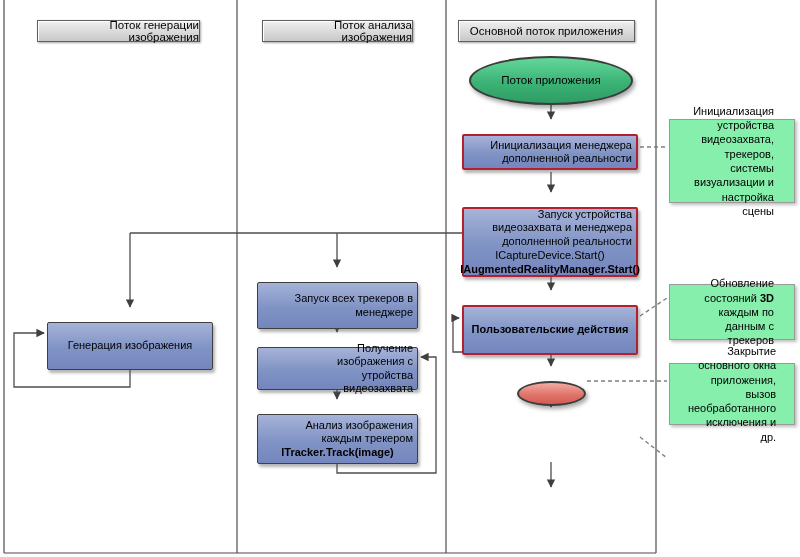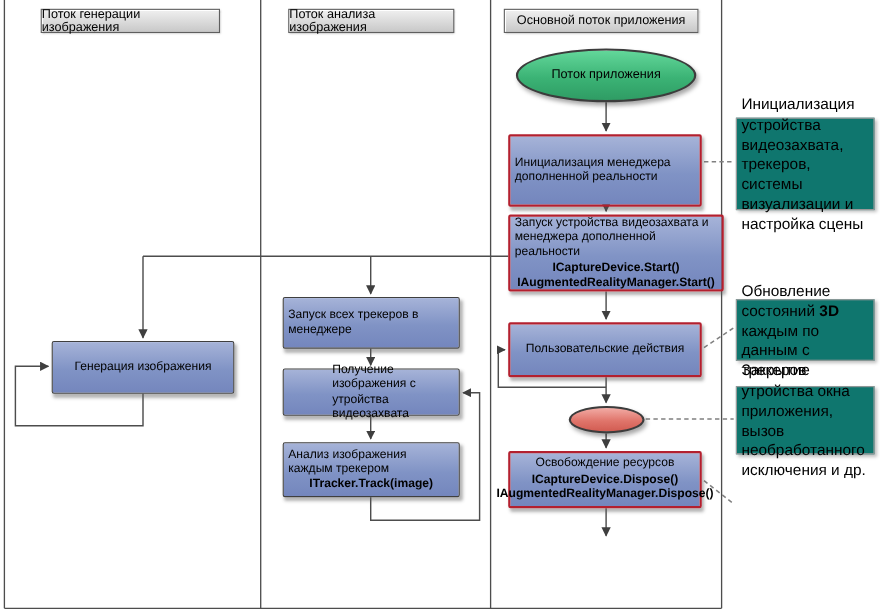--- a/index.html
+++ b/index.html
@@ -1,42 +1,42 @@
 <!DOCTYPE html>
 <html><head>
 <meta charset="utf-8">
 <style>
   html,body{margin:0;padding:0;background:#fff;}
   .canvas{position:relative;width:800px;height:557px;background:#fff;overflow:hidden;
           font-family:"Liberation Sans",sans-serif;color:#000;}
   svg.wires{position:absolute;left:0;top:0;z-index:1;}
   .node,.hdr,.note{position:absolute;z-index:2;box-sizing:border-box;display:flex;
-          flex-direction:column;align-items:center;justify-content:center;text-align:left;}
+          flex-direction:column;align-items:center;justify-content:center;text-align:right;margin-top:12px;}
   .hdr{height:22px;font-size:11.5px;background:linear-gradient(180deg,#f0f0f0,#c8c8c8);
        border:1px solid #5f5f5f;box-shadow:inset 1px 1px 0 #fff,1px 1px 2px rgba(0,0,0,.35);}
   .box{background:linear-gradient(180deg,#a6b3d8 0%,#8093c5 55%,#7486bd 100%);
        border:1.5px solid #3f3f3f;border-radius:2px;font-size:11px;line-height:1.22;
        padding:2px 4px;box-shadow:2px 3px 3px rgba(90,90,90,.45);}
   .box.hl{border:2.2px solid #b3202f;}
   .ellipse{border-radius:50%;border:2px solid #3c3c3c;font-size:11.5px;line-height:1.25;
        filter:drop-shadow(2px 3px 2px rgba(0,0,0,.35));}
   .ellipse.green{background:linear-gradient(180deg,#63d79a 0%,#3bb375 55%,#2f9c64 100%);}
   .ellipse.redsm{background:linear-gradient(180deg,#f2aba4 0%,#e0756b 55%,#d25c52 100%);}
-  .note{background:#0f766e;border:1px solid #9a9a9a;font-size:14px;line-height:1.3;
-       padding:3px 4px;box-shadow:2px 2px 3px rgba(0,0,0,.25);}
-  .code-main{font-weight:bold;font-size:11px;margin-top:1px;}
+  .note{background:#86efac;border:1px solid #9a9a9a;font-size:11px;line-height:1.3;
+       padding:3px 20px;box-shadow:2px 2px 3px rgba(0,0,0,.25);}
+  .code-main{font-weight:normal;font-size:11px;margin-top:1px;}
   .code-sub{font-weight:bold;font-size:11px;}
   
   #hdr1{left:37px;top:8px;width:163px;}
   #hdr2{left:262px;top:8px;width:151px;}
   #hdr3{left:458px;top:8px;width:177px;}
   #start-ellipse{left:469px;top:44px;width:164px;height:49px;}
-  #box-init{left:462px;top:122px;width:176px;height:66px;}
-  #box-start{left:462px;top:195px;width:196px;height:70px;}
-  #box-user{left:462px;top:293px;width:176px;height:50px;}
+  #box-init{left:462px;top:122px;width:176px;height:36px;}
+  #box-start{left:462px;top:195px;width:176px;height:70px;}
+  #box-user{left:462px;top:293px;width:176px;height:50px;font-weight:bold;}
   #interrupt{left:517px;top:369px;width:69px;height:25px;}
   #box-release{left:462px;top:410px;width:176px;height:52px;}
   #end-ellipse{left:464px;top:490px;width:176px;height:56px;}
   #box-gen{left:47px;top:310px;width:166px;height:48px;}
   #box-trackers{left:257px;top:270px;width:161px;height:47px;}
   #box-get{left:257px;top:335px;width:161px;height:43px;padding-left:44px;}
   #box-analyze{left:257px;top:402px;width:161px;height:50px;}
   #note1{left:669px;top:107px;width:126px;height:84px;}
   #note2{left:669px;top:272px;width:126px;height:56px;}
   #note3{left:669px;top:351px;width:126px;height:62px;}
@@ -114,25 +114,20 @@
     <span class="code-main">ICaptureDevice.Start()</span>
     <span class="code-sub">IAugmentedRealityManager.Start()</span>
   </div>
 
   <div class="node box hl" id="box-user">
     <span>Пользовательские действия</span>
   </div>
 
   <div class="node ellipse redsm" id="interrupt"></div>
 
-  <div class="node box hl" id="box-release">
-    <span>Освобождение ресурсов</span>
-    <span class="code-main">ICaptureDevice.Dispose()</span>
-    <span class="code-sub">IAugmentedRealityManager.Dispose()</span>
-  </div>
 
 
   <div class="node box" id="box-trackers">
     <span>Запуск всех трекеров в менеджере</span>
   </div>
 
   <div class="node box" id="box-gen">
     <span>Генерация изображения</span>
   </div>
   <div class="node box" id="box-get">
@@ -143,16 +138,16 @@
     <span class="code-sub">ITracker.Track(image)</span>
   </div>
 
   <div class="note" id="note1">
     <span>Инициализация устройства видеозахвата, трекеров, системы визуализации и настройка сцены</span>
   </div>
   <div class="note" id="note2">
     <span><span>Обновление состояний </span><b>3D</b><span> каждым по данным с трекеров</span></span>
   </div>
   <div class="note" id="note3">
-    <span>Закрытие утройства окна приложения, вызов необработанного исключения и др.</span>
+    <span>Закрытие основного окна приложения, вызов необработанного исключения и др.</span>
   </div>
 
 </div>
 
 </body></html>

